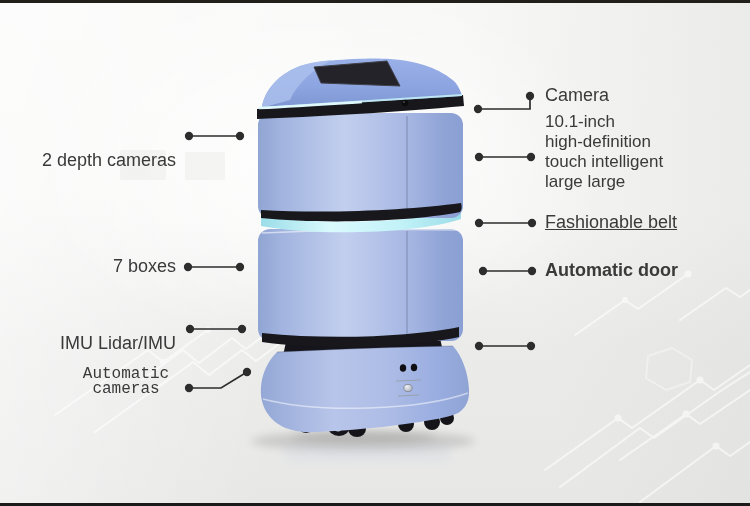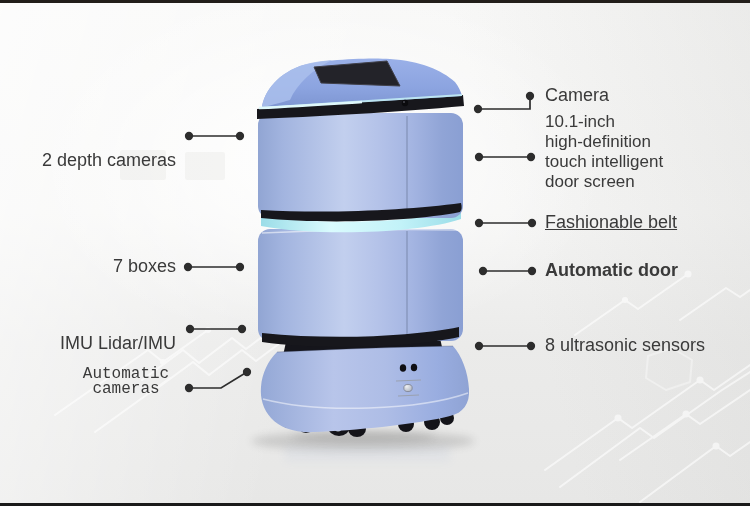--- a/index.html
+++ b/index.html
@@ -219,27 +219,24 @@
     <div>cameras</div>
   </div>
 
   <div class="label right-side" style="top:86px;">
     <span>Camera</span>
   </div>
   <div class="label right-side multiline" style="top:112px;">
     <div>10.1-inch</div>
     <div>high-definition</div>
     <div>touch intelligent</div>
-    <div>door screen</div>
+    <div>large large</div>
   </div>
   <div class="label right-side" style="top:213px;text-decoration:underline;">
     <span>Fashionable belt</span>
   </div>
   <div class="label right-side" style="top:261px;font-weight:bold;">
     <span>Automatic door</span>
-  </div>
-  <div class="label right-side" style="top:336px;">
-    <span>8 ultrasonic sensors</span>
   </div>
 
   <div class="edge-bar top"></div>
   <div class="edge-bar bottom"></div>
 </div>
 
 </body></html>

